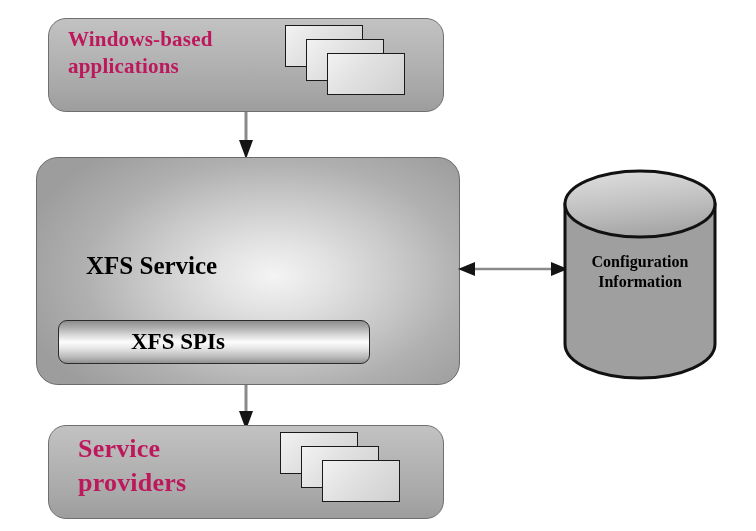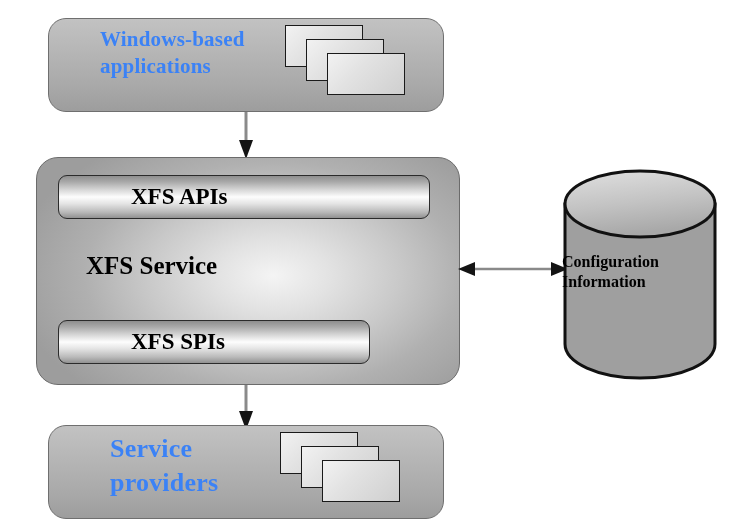--- a/index.html
+++ b/index.html
@@ -23,25 +23,24 @@
   .panel {
     position: absolute;
     border-radius: 18px;
     border: 1px solid #6f6f6f;
     background: linear-gradient(180deg, #c2c2c2 0%, #b6b6b6 35%, #a8a8a8 75%, #9d9d9d 100%);
     box-sizing: border-box;
   }
   .panel-label {
     position: absolute;
     font-weight: bold;
-    color: #3b82f6;
+    color: #be185d;
     line-height: 1.30;
     letter-spacing: 0.2px;
     white-space: pre-line;
-    margin-left: 32px;
   }
 
   
   .winstack {
     position: absolute;
   }
   .winstack i {
     position: absolute;
     display: block;
     border: 1.5px solid #1a1a1a;
@@ -79,20 +78,21 @@
     color: #000000;
     white-space: nowrap;
   }
 
   
   #cylinder { position: absolute; }
   #cylinder svg { display: block; }
   #cylinder-label {
     position: absolute;
     width: 100%;
+    text-align: center;
     font-weight: bold;
     color: #000000;
     line-height: 1.22;
     white-space: pre-line;
   }
 
   
   .connector { position: absolute; }
   .connector svg { display: block; overflow: visible; }
 </style>
@@ -115,23 +115,20 @@
   <div class="connector" style="left:238px; top:112px; width:16px; height:48px;">
     <svg width="16" height="48" viewBox="0 0 16 48">
       <line x1="8" y1="0" x2="8" y2="30" stroke="#8a8a8a" stroke-width="3"></line>
       <polygon points="8,47 1,28 15,28" fill="#141414"></polygon>
     </svg>
   </div>
 
   <div id="manager-box" style="left:36px; top:157px; width:424px; height:228px;">
   </div>
 
-  <div class="api-bar" style="left:58px; top:175px; width:372px; height:44px;">
-    <span style="left:72px; top:8px; font-size:23px;">XFS APIs</span>
-  </div>
 
   <div id="manager-label" style="left:86px; top:252px; font-size:25px;">XFS Service</div>
 
   <div class="api-bar" style="left:58px; top:320px; width:312px; height:44px;">
     <span style="left:72px; top:8px; font-size:23px;">XFS SPIs</span>
   </div>
 
   <div class="connector" style="left:458px; top:261px; width:110px; height:16px;">
     <svg width="110" height="16" viewBox="0 0 110 16">
       <line x1="12" y1="8" x2="98" y2="8" stroke="#8a8a8a" stroke-width="2.5"></line>

